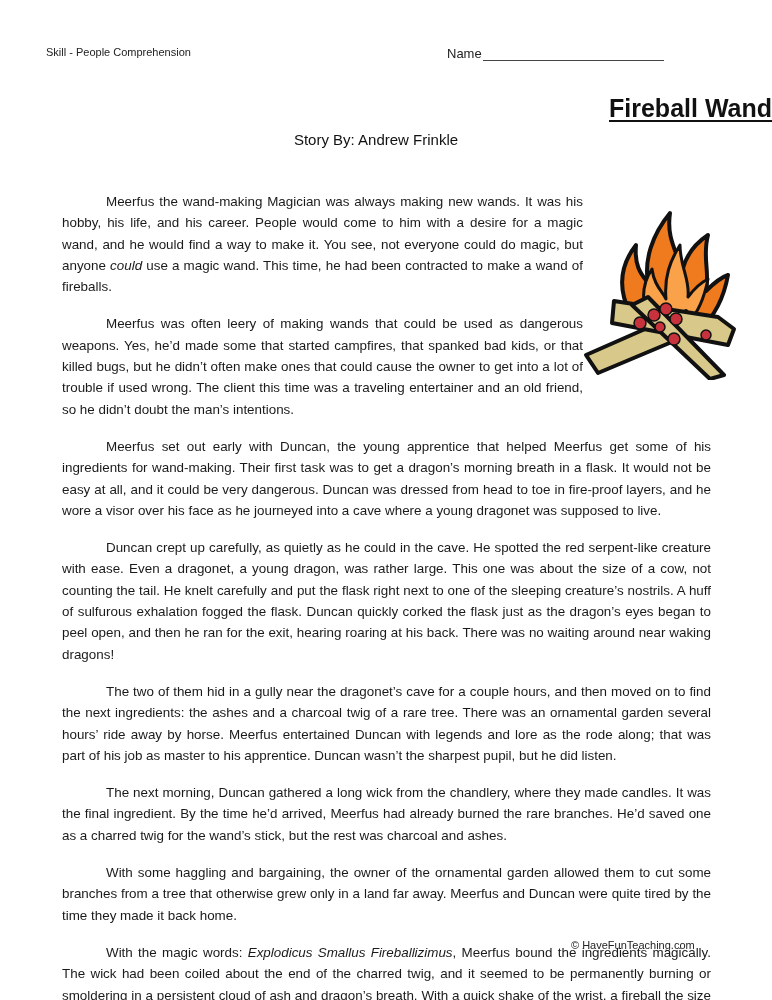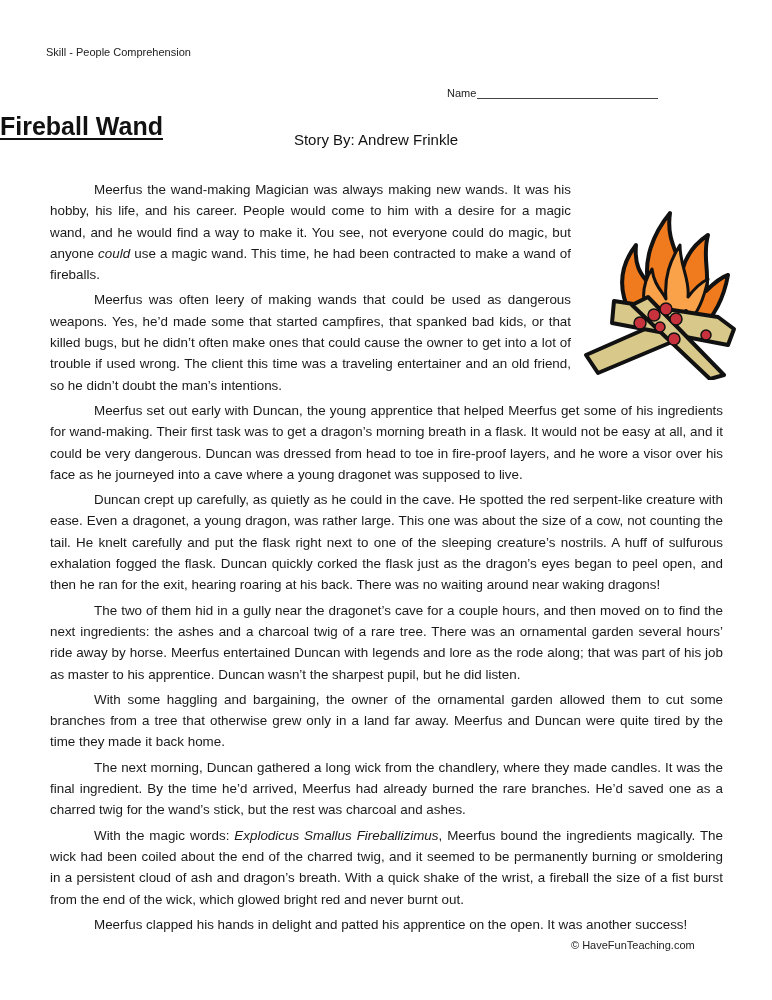--- a/index.html
+++ b/index.html
@@ -19,39 +19,38 @@
       position: absolute;
       left: 46px;
       top: 46px;
       font-size: 11px;
       color: #222;
     }
     .header-name {
       position: absolute;
       left: 447px;
       top: 46px;
-      font-size: 11px;
+      font-size: 13px;
       color: #222;
       display: flex;
       align-items: flex-end;
-      margin-top: 40px;
     }
     .name-line {
       display: inline-block;
       width: 181px;
       border-bottom: 1px solid #444;
       height: 12px;
       margin-left: 1px;
     }
     .title {
       position: absolute;
       left: 0;
       width: 772px;
-      top: 112px;
-      text-align: left;
+      top: 94px;
+      text-align: right;
       font-size: 25px;
       font-weight: bold;
       color: #111;
     }
     .title span {
       text-decoration: underline;
       text-decoration-thickness: 2px;
       text-underline-offset: 3px;
     }
     .subtitle {
@@ -66,21 +65,21 @@
     .story {
       position: absolute;
       left: 46px;
       top: 175px;
       width: 681px;
       font-size: 13.4px;
       line-height: 21.3px;
       color: #1a1a1a;
     }
     .story p {
-      margin: 4px;
+      margin: 16px;
       text-indent: 44px;
       text-align: justify;
     }
     .story p.narrow {
       width: 521px;
     }
     .illustration {
       position: absolute;
       left: 578px;
       top: 205px;
@@ -138,21 +137,21 @@
       </g>
     </svg>
   </div>
 
   <div class="story">
     <p class="narrow"><span>Meerfus the wand-making Magician was always making new wands. It was his hobby, his life, and his career. People would come to him with a desire for a magic wand, and he would find a way to make it. You see, not everyone could do magic, but anyone </span><em>could</em><span> use a magic wand. This time, he had been contracted to make a wand of fireballs.</span></p>
     <p class="narrow">Meerfus was often leery of making wands that could be used as dangerous weapons. Yes, he’d made some that started campfires, that spanked bad kids, or that killed bugs, but he didn’t often make ones that could cause the owner to get into a lot of trouble if used wrong. The client this time was a traveling entertainer and an old friend, so he didn’t doubt the man’s intentions.</p>
     <p>Meerfus set out early with Duncan, the young apprentice that helped Meerfus get some of his ingredients for wand-making. Their first task was to get a dragon’s morning breath in a flask. It would not be easy at all, and it could be very dangerous. Duncan was dressed from head to toe in fire-proof layers, and he wore a visor over his face as he journeyed into a cave where a young dragonet was supposed to live.</p>
     <p>Duncan crept up carefully, as quietly as he could in the cave. He spotted the red serpent-like creature with ease. Even a dragonet, a young dragon, was rather large. This one was about the size of a cow, not counting the tail. He knelt carefully and put the flask right next to one of the sleeping creature’s nostrils. A huff of sulfurous exhalation fogged the flask. Duncan quickly corked the flask just as the dragon’s eyes began to peel open, and then he ran for the exit, hearing roaring at his back. There was no waiting around near waking dragons!</p>
     <p>The two of them hid in a gully near the dragonet’s cave for a couple hours, and then moved on to find the next ingredients: the ashes and a charcoal twig of a rare tree. There was an ornamental garden several hours’ ride away by horse. Meerfus entertained Duncan with legends and lore as the rode along; that was part of his job as master to his apprentice. Duncan wasn’t the sharpest pupil, but he did listen.</p>
+    <p>The next morning, Duncan gathered a long wick from the chandlery, where they made candles. It was the final ingredient. By the time he’d arrived, Meerfus had already burned the rare branches. He’d saved one as a charred twig for the wand’s stick, but the rest was charcoal and ashes.</p>
     <p>With some haggling and bargaining, the owner of the ornamental garden allowed them to cut some branches from a tree that otherwise grew only in a land far away. Meerfus and Duncan were quite tired by the time they made it back home.</p>
-    <p>The next morning, Duncan gathered a long wick from the chandlery, where they made candles. It was the final ingredient. By the time he’d arrived, Meerfus had already burned the rare branches. He’d saved one as a charred twig for the wand’s stick, but the rest was charcoal and ashes.</p>
     <p><span>With the magic words: </span><em>Explodicus Smallus Fireballizimus</em><span>, Meerfus bound the ingredients magically. The wick had been coiled about the end of the charred twig, and it seemed to be permanently burning or smoldering in a persistent cloud of ash and dragon’s breath. With a quick shake of the wrist, a fireball the size of a fist burst from the end of the wick, which glowed bright red and never burnt out.</span></p>
     <p>Meerfus clapped his hands in delight and patted his apprentice on the open. It was another success!</p>
   </div>
 
   <div class="footer">© HaveFunTeaching.com</div>
 
 </div>
 
 </body></html>

